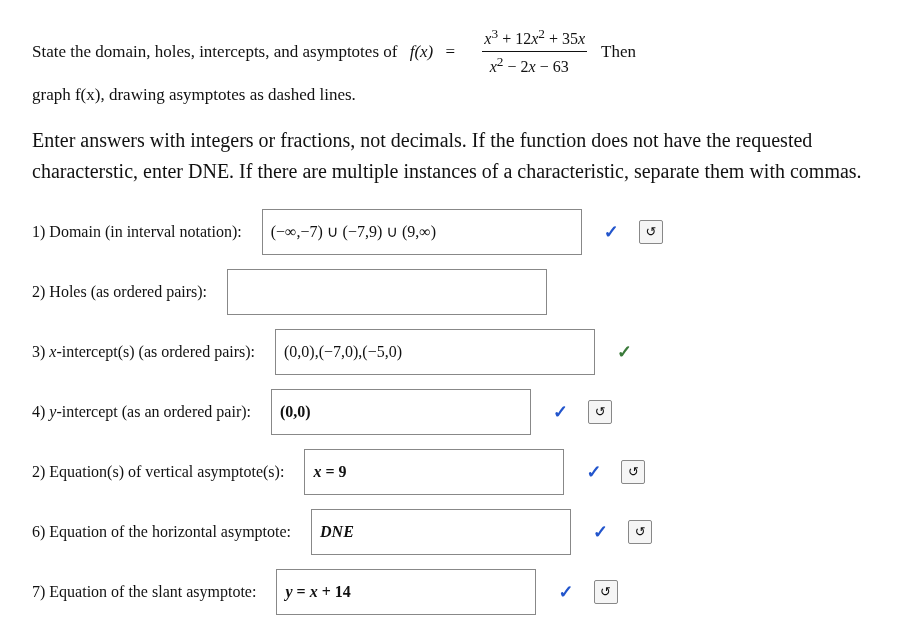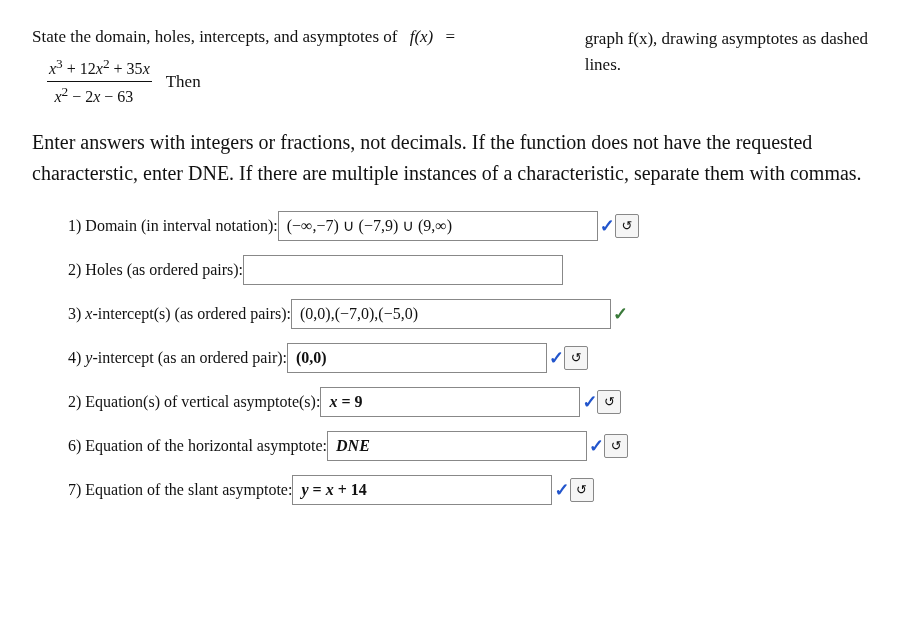--- a/index.html
+++ b/index.html
@@ -9,21 +9,21 @@
       color: #111;
       width: 913px;
       min-height: 623px;
       padding: 24px 32px;
       font-size: 17px;
       line-height: 1.5;
     }
 
     .intro-block {
       display: flex;
-      flex-direction: row;
+      flex-direction: column;
       margin-bottom: 18px;
     }
 
     .intro-line1 {
       display: flex;
       align-items: center;
       flex-wrap: wrap;
       gap: 4px;
       font-size: 17px;
     }
@@ -59,38 +59,37 @@
       font-size: 20px;
       margin-bottom: 22px;
       line-height: 1.55;
     }
 
     .question-row {
       display: flex;
       align-items: center;
       margin-bottom: 14px;
       flex-wrap: nowrap;
-      gap: 0;
-      margin-left: 36px;
+      gap: 20px;
     }
 
     .question-label {
       font-size: 16px;
       white-space: nowrap;
       flex-shrink: 0;
     }
 
     .answer-input {
       border: 1.5px solid #888;
       background: #fff;
       padding: 3px 8px;
       font-size: 16px;
       font-family: 'Times New Roman', Times, serif;
       min-width: 120px;
-      height: 30px;
+      height: 46px;
       display: inline-flex;
       align-items: center;
     }
 
     .answer-input.wide {
       min-width: 320px;
     }
 
     .answer-input.medium {
       min-width: 260px;

